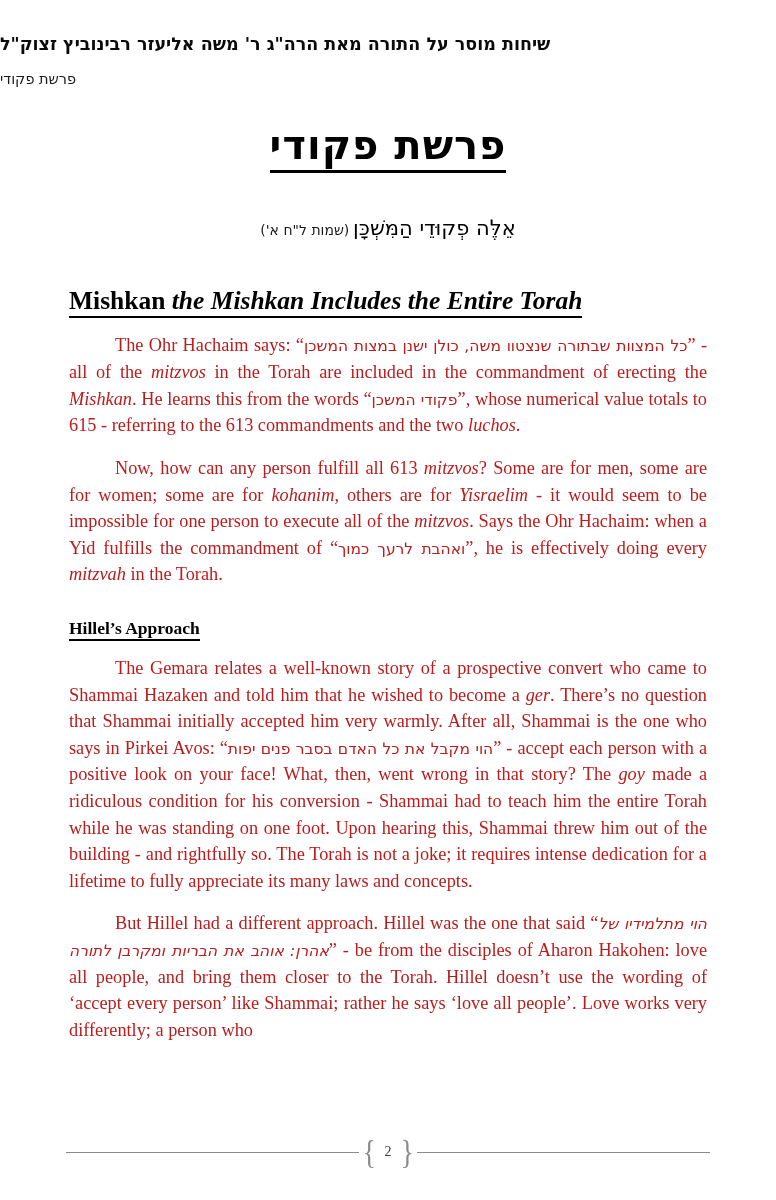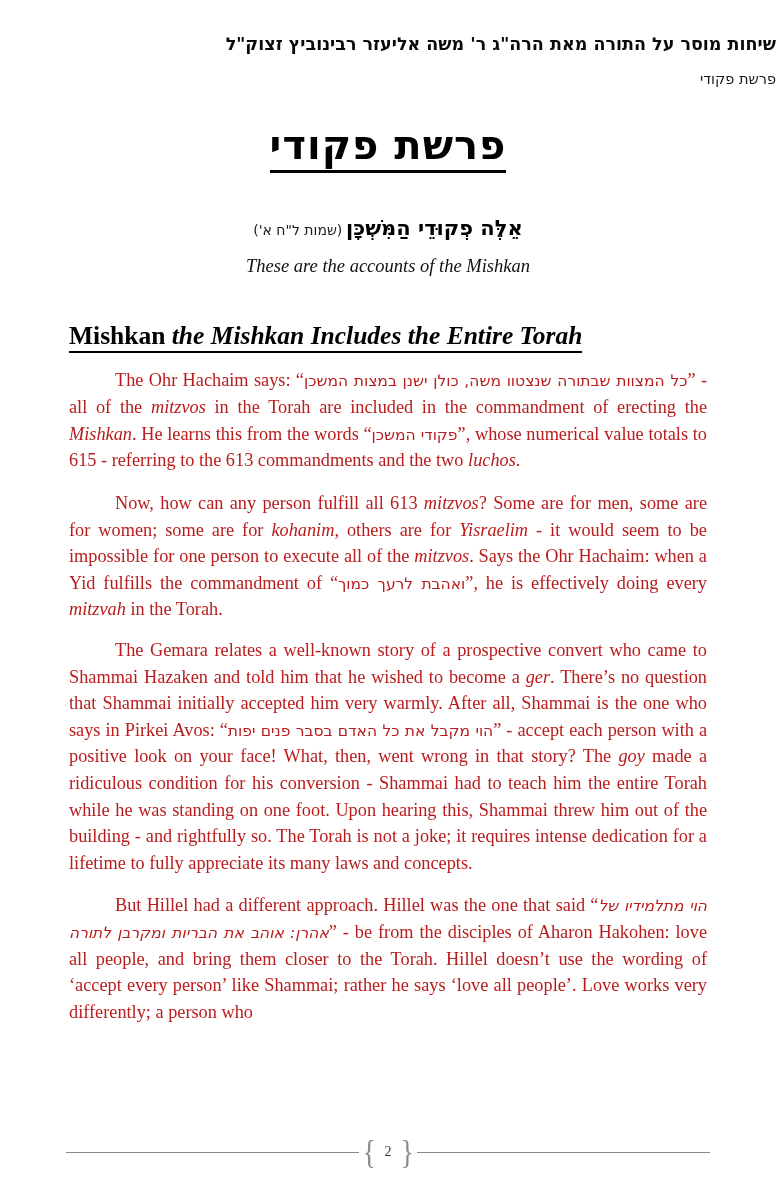--- a/index.html
+++ b/index.html
@@ -19,21 +19,21 @@
     width: 776px;
     height: 1200px;
     position: relative;
     box-sizing: border-box;
     padding: 0;
   }
 
   
   .running-header {
     padding-top: 34px;
-    text-align: right;
+    text-align: left;
   }
   .rh-line1 {
     direction: rtl;
     unicode-bidi: bidi-override;
     font-family: "DejaVu Sans", "Liberation Sans", sans-serif;
     font-weight: bold;
     font-size: 17.5px;
     line-height: 1.25;
     letter-spacing: 0px;
     color: #0a0a0a;
@@ -70,21 +70,21 @@
     text-align: center;
     margin-top: 42px;
   }
   .pasuk-line {
     direction: rtl;
     font-size: 15px;
     line-height: 1.3;
   }
   .pasuk-heb {
     font-family: "DejaVu Sans", "Liberation Sans", sans-serif;
-    font-weight: bold;
+    font-weight: normal;
     font-size: 21px;
     color: #000;
   }
   .pasuk-cite {
     font-family: "DejaVu Sans", "Liberation Sans", sans-serif;
     font-weight: normal;
     font-size: 14px;
     color: #1a1a1a;
   }
   .pasuk-trans {
@@ -205,29 +205,29 @@
 
   <div class="parsha-title-wrap">
     <div class="parsha-title">פרשת פקודי</div>
   </div>
 
   <div class="pasuk-wrap">
     <div class="pasuk-line">
       <span class="pasuk-heb">אֵלֶּה פְקוּדֵי הַמִּשְׁכָּן</span>
       <span class="pasuk-cite">(שמות ל"ח א')</span>
     </div>
-    <div class="pasuk-trans">These are the accounts of the Mishkan</div>
   </div>
 
   <div id="sections-root">
       <div class="heading-major-wrap"><div class="heading-major"><span>Mishkan </span><span class="it">the Mishkan Includes the Entire Torah</span></div></div>
       <div class="body-col">
         <p class="para after-heading"><span>The Ohr Hachaim says: “</span><span class="heb">כל המצוות שבתורה שנצטוו משה, כולן ישנן במצות המשכן</span><span>” - all of the </span><span class="it">mitzvos</span><span> in the Torah are included in the commandment of erecting the </span><span class="it">Mishkan</span><span>. He learns this from the words “</span><span class="heb">פקודי המשכן</span><span>”, whose numerical value totals to 615 - referring to the 613 commandments and the two </span><span class="it">luchos</span><span>.</span></p>
         <p class="para"><span>Now, how can any person fulfill all 613 </span><span class="it">mitzvos</span><span>? Some are for men, some are for women; some are for </span><span class="it">kohanim</span><span>, others are for </span><span class="it">Yisraelim</span><span> - it would seem to be impossible for one person to execute all of the </span><span class="it">mitzvos</span><span>. Says the Ohr Hachaim: when a Yid fulfills the commandment of “</span><span class="heb">ואהבת לרעך כמוך</span><span>”, he is effectively doing every </span><span class="it">mitzvah</span><span> in the Torah.</span></p>
       </div>
+      <div class="heading-minor-wrap"><div class="heading-minor"><span>Hillel’s Approach</span></div></div>
       <div class="body-col">
         <p class="para after-heading"><span>The Gemara relates a well-known story of a prospective convert who came to Shammai Hazaken and told him that he wished to become a </span><span class="it">ger</span><span>. There’s no question that Shammai initially accepted him very warmly. After all, Shammai is the one who says in Pirkei Avos: “</span><span class="heb">הוי מקבל את כל האדם בסבר פנים יפות</span><span>” - accept each person with a positive look on your face! What, then, went wrong in that story? The </span><span class="it">goy</span><span> made a ridiculous condition for his conversion - Shammai had to teach him the entire Torah while he was standing on one foot. Upon hearing this, Shammai threw him out of the building - and rightfully so. The Torah is not a joke; it requires intense dedication for a lifetime to fully appreciate its many laws and concepts.</span></p>
         <p class="para"><span>But Hillel had a different approach. Hillel was the one that said “</span><span class="heb it">הוי מתלמידיו של אהרן: אוהב את הבריות ומקרבן לתורה</span><span>” - be from the disciples of Aharon Hakohen: love all people, and bring them closer to the Torah. Hillel doesn’t use the wording of ‘accept every person’ like Shammai; rather he says ‘love all people’. Love works very differently; a person who</span></p>
       </div>
     </div>
 
   <div class="footer">
     <div class="footer-rule"></div>
     <div class="footer-pagebox">
       <span class="brace">{</span>

